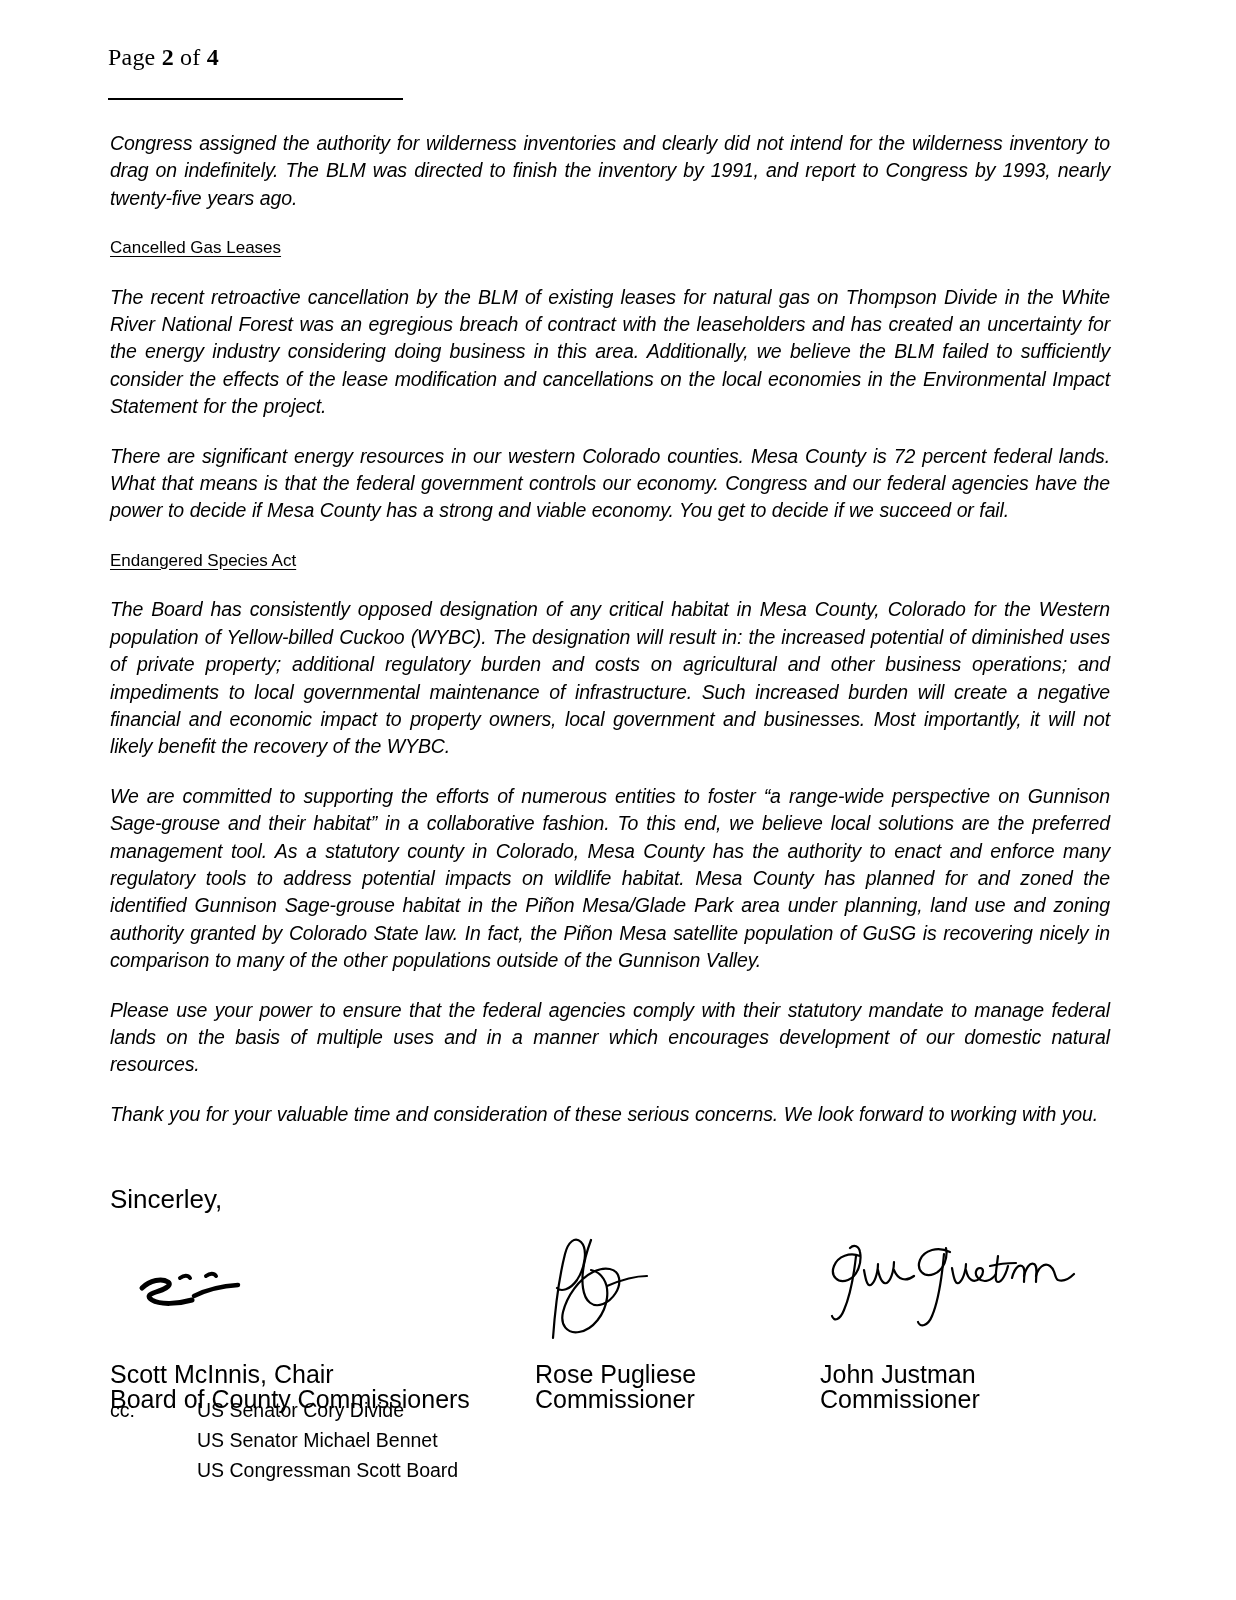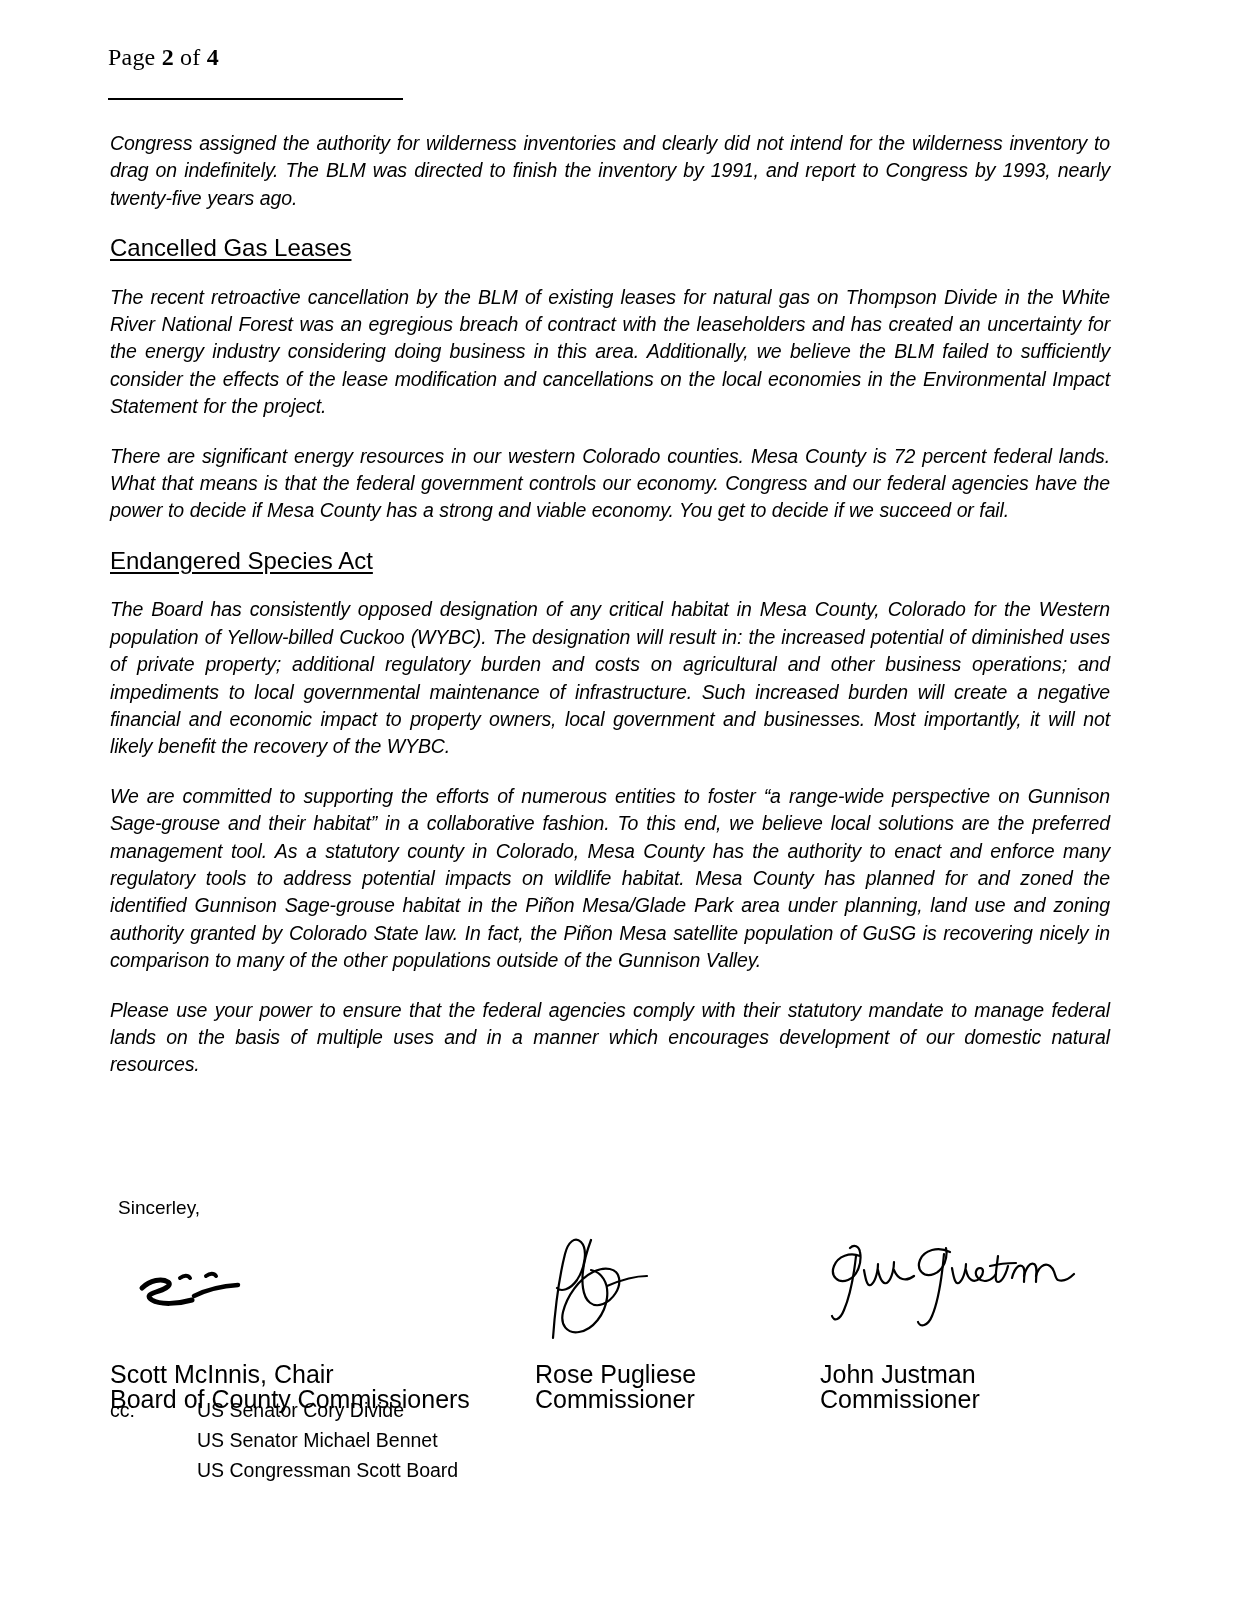--- a/index.html
+++ b/index.html
@@ -60,39 +60,39 @@
     text-align: justify;
     text-justify: inter-word;
     letter-spacing: -0.15px;
     word-spacing: 0.4px;
     font-style: italic;
   }
   p.para.nojustify { text-align: left; }
 
   h2.section-heading {
     margin: 0 0 22px 0;
-    font-size: 24px;
+    font-size: 17px;
     line-height: 27.4px;
     font-weight: normal;
     text-decoration: underline;
     text-underline-offset: 3px;
   }
   h2.section-heading span { display: inline; }
 
   
   .sig-area {
     position: absolute;
     left: 110px;
     top: 1186px;
     width: 1000px;
   }
   .closing {
-    font-size: 19px;
+    font-size: 26px;
     line-height: 27.4px;
-    margin: 8px;
+    margin: 0;
   }
 
   .sig-row {
     position: absolute;
     left: 0;
     top: 40px;
     width: 1000px;
     height: 200px;
   }
   .sig-col {
@@ -153,20 +153,21 @@
 
 
     <h2 class="section-heading"><span>Endangered Species Act</span></h2>
 
     <p class="para">The Board has consistently opposed designation of any critical habitat in Mesa County, Colorado for the Western population of Yellow-billed Cuckoo (WYBC).  The designation will result in: the increased potential of diminished uses of private property; additional regulatory burden and costs on agricultural and other business operations; and impediments to local governmental maintenance of infrastructure.  Such increased burden will create a negative financial and economic impact to property owners, local government and businesses. Most importantly, it will not likely benefit the recovery of the WYBC.</p>
 
     <p class="para">We are committed to supporting the efforts of numerous entities to foster “a range-wide perspective on Gunnison Sage-grouse and their habitat” in a collaborative fashion. To this end, we believe local solutions are the preferred management tool.  As a statutory county in Colorado, Mesa County has the authority to enact and enforce many regulatory tools to address potential impacts on wildlife habitat.  Mesa County has planned for and zoned the identified Gunnison Sage-grouse habitat in the Piñon Mesa/Glade Park area under planning, land use and zoning authority granted by Colorado State law.  In fact, the Piñon Mesa satellite population of GuSG is recovering nicely in comparison to many of the other populations outside of the Gunnison Valley.</p>
 
     <p class="para">Please use your power to ensure that the federal agencies comply with their statutory mandate to manage federal lands on the basis of multiple uses and in a manner which encourages development of our domestic natural resources.</p>
 
+    <p class="para">Thank you for your valuable time and consideration of these serious concerns.   We look forward to working with you.</p>
 
   </div>
 
   <div class="sig-area">
 
     <p class="closing">Sincerley,</p>
 
     <div class="sig-row">
 
       <div class="sig-col c1">

